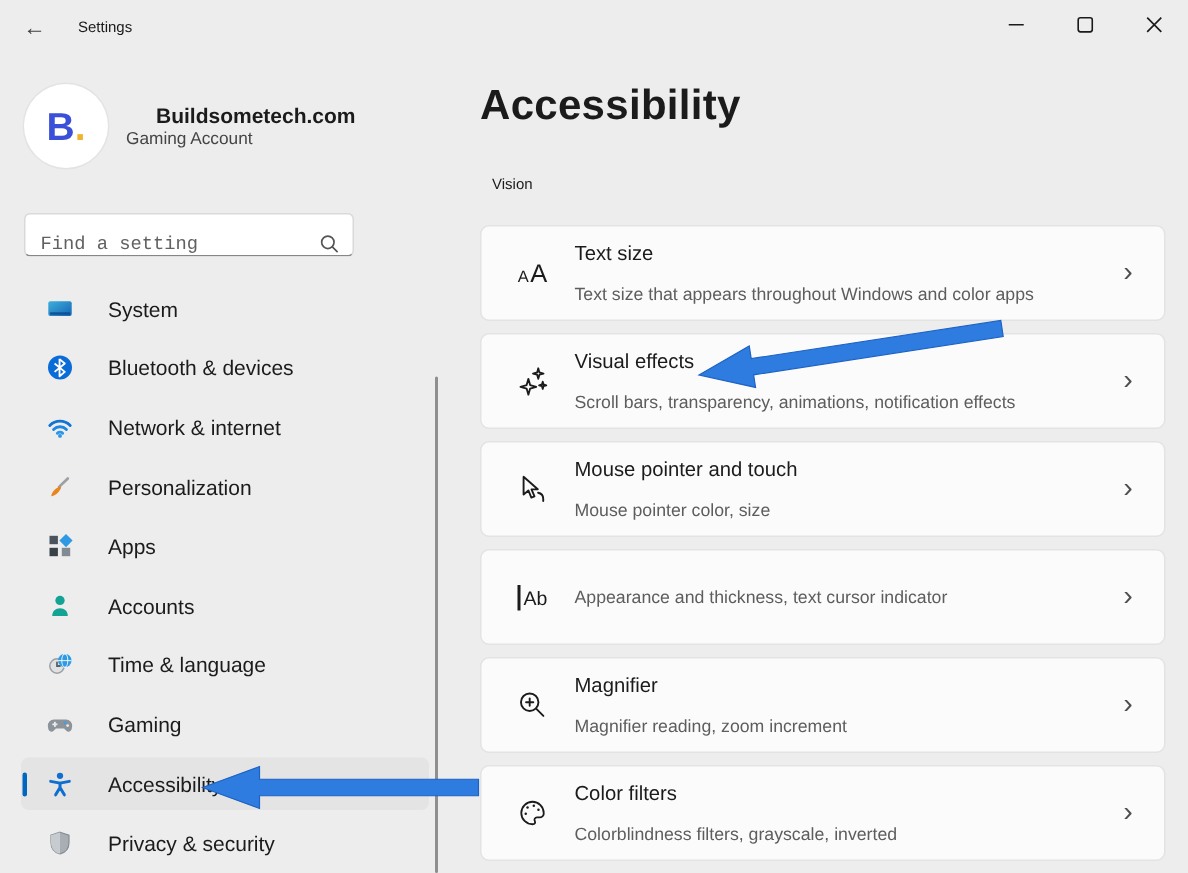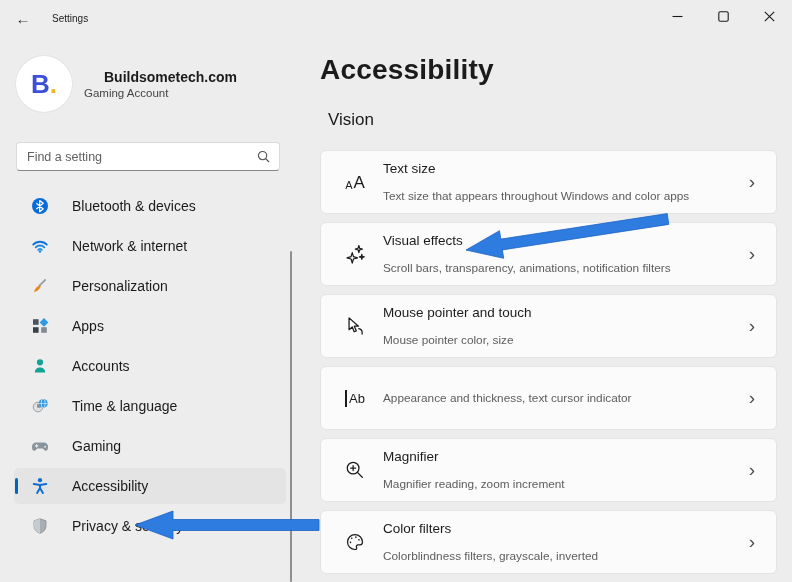--- a/index.html
+++ b/index.html
@@ -35,43 +35,43 @@
   
   .sidebar{position:absolute;top:36px;left:0;width:300px;bottom:0;}
   .account{position:absolute;top:20px;left:16px;display:flex;align-items:center;}
   .avatar{width:56px;height:56px;border-radius:50%;background:#ffffff;display:flex;align-items:center;justify-content:center;
     font-weight:bold;font-size:26px;color:#3a50d9;box-shadow:0 0 0 1px rgba(0,0,0,0.04);}
   .avatar .dot{color:#f0b32c;}
   .account-text{margin-left:12px;display:flex;flex-direction:column;gap:2px;}
   .account-name{font-size:14px;font-weight:bold;color:var(--text-primary);padding-left:20px;}
   .account-type{font-size:11.5px;color:#454545;}
 
-  .searchbox{position:absolute;top:106px;left:16px;width:264px;height:29px;background:#ffffff;
+  .searchbox{position:absolute;top:106px;left:16px;width:220px;height:29px;background:#ffffff;
     border:1px solid #d9d9d9;border-bottom-color:#868686;border-radius:4px;
-    display:flex;align-items:center;padding:0 8px 0 10px;}
+    display:flex;align-items:flex-end;padding:0 8px 0 10px;font-family:Liberation Mono, monospace;}
   .searchbox input{flex:1;border:none;outline:none;background:transparent;font-size:12.5px;
     font-family:inherit;color:var(--text-primary);}
   .searchbox input::placeholder{color:#616161;}
   .search-icon{display:flex;align-items:center;}
 
   .nav{position:absolute;top:150px;left:0;width:288px;bottom:0;display:flex;flex-direction:column;}
   .nav-item{position:relative;height:36px;margin:2px 0 2px 14px;width:272px;border-radius:5px;
     display:flex;align-items:center;cursor:pointer;}
   .nav-item.selected{background:var(--selected-bg);}
   .nav-item.selected::before{content:"";position:absolute;left:1px;top:10px;width:3px;height:16px;
     border-radius:2px;background:var(--accent);}
   .nav-icon{width:20px;height:20px;margin-left:16px;display:flex;align-items:center;justify-content:center;}
   .nav-label{margin-left:22px;font-size:14px;color:var(--text-primary);white-space:nowrap;}
 
   .side-scrollbar{position:absolute;left:290px;top:215px;width:2px;bottom:0;background:var(--scrollbar);border-radius:2px;}
 
   
   .main{position:absolute;top:36px;left:300px;right:0;bottom:0;}
   .page-title{position:absolute;top:18px;left:20px;font-size:28px;font-weight:bold;color:var(--text-primary);letter-spacing:0.2px;}
-  .section-label{position:absolute;top:74px;left:28px;font-size:17px;color:var(--text-primary);}
+  .section-label{position:absolute;top:82px;left:28px;font-size:10px;color:var(--text-primary);}
   .cards{position:absolute;top:114px;left:20px;width:457px;display:flex;flex-direction:column;gap:8px;}
   .card{height:64px;background:var(--card-bg);border:1px solid var(--card-border);border-radius:6px;
     display:flex;align-items:center;cursor:pointer;}
   .card-icon{width:26px;height:26px;margin-left:21px;display:flex;align-items:center;justify-content:center;flex-shrink:0;}
   .card-text{margin-left:15px;display:flex;flex-direction:column;gap:13px;flex:1;min-width:0;}
   .card-title{font-size:13.5px;color:var(--text-primary);}
   .card-sub{font-size:11.8px;color:var(--text-secondary);white-space:nowrap;}
   .chevron{width:40px;text-align:center;font-size:19px;color:#4f4f4f;flex-shrink:0;margin-right:4px;}
   .chevron::before{content:"\203A";}
 
@@ -137,20 +137,35 @@
       <input type="text" placeholder="Find a setting" style="">
       <span class="search-icon">
         <svg width="15" height="15" viewBox="0 0 16 16">
             <circle cx="7" cy="7" r="4.4" fill="none" stroke="#545454" stroke-width="1.2"></circle>
             <line x1="10.4" y1="10.4" x2="13.6" y2="13.6" stroke="#545454" stroke-width="1.2" stroke-linecap="round"></line>
           </svg>
       </span>
     </div>
 
     <div class="nav" id="nav-list">
+  <div class="nav-item">
+    <span class="nav-icon">
+            <svg width="20" height="20" viewBox="0 0 20 20">
+              <defs>
+                <linearGradient id="gsys" x1="0" y1="0" x2="1" y2="1">
+                  <stop offset="0" stop-color="#3fb0dc"></stop>
+                  <stop offset="1" stop-color="#1464b4"></stop>
+                </linearGradient>
+              </defs>
+              <rect x="2.2" y="4.8" width="15.6" height="9.8" rx="1.3" fill="url(#gsys)"></rect>
+              <rect x="3.4" y="12.2" width="13.2" height="1.6" fill="#0d4a8f" opacity="0.9"></rect>
+            </svg>
+          </span>
+    <span class="nav-label">System</span>
+  </div>
 
   <div class="nav-item">
     <span class="nav-icon">
             <svg width="20" height="20" viewBox="0 0 20 20">
               <circle cx="10" cy="10" r="8" fill="#0a6cd6"></circle>
               <path d="M9.7 4.2 v11.6 l3.5-2.9 -6.8-5.6 m0 5.6 l6.8-5.6 -3.5-2.9" fill="none" stroke="#ffffff" stroke-width="1.25" stroke-linejoin="round"></path>
             </svg>
           </span>
     <span class="nav-label">Bluetooth &amp; devices</span>
   </div>
@@ -272,21 +287,21 @@
             <svg width="22" height="22" viewBox="0 0 20 20">
               <g fill="none" stroke="#1b1b1b" stroke-width="1.1" stroke-linejoin="round">
                 <polygon points="7.5,8.7 8.56,12.44 12.3,13.5 8.56,14.56 7.5,18.3 6.44,14.56 2.7,13.5 6.44,12.44"></polygon>
                 <polygon points="13.5,2.3 14.2,4.8 16.7,5.5 14.2,6.2 13.5,8.7 12.8,6.2 10.3,5.5 12.8,4.8"></polygon>
                 <polygon points="16.2,10.4 16.68,12.12 18.4,12.6 16.68,13.08 16.2,14.8 15.72,13.08 14,12.6 15.72,12.12"></polygon>
               </g>
             </svg>
           </span>
     <span class="card-text">
       <span class="card-title">Visual effects</span>
-      <span class="card-sub">Scroll bars, transparency, animations, notification filters</span>
+      <span class="card-sub">Scroll bars, transparency, animations, notification effects</span>
     </span>
     <span class="chevron"></span>
   </div>
 
   <div class="card">
     <span class="card-icon">
             <svg width="22" height="22" viewBox="0 0 20 20">
               <g fill="none" stroke="#1b1b1b" stroke-width="1.15" stroke-linejoin="round" stroke-linecap="round">
                 <path d="M4.6 2.6 L4.6 13.4 L7.5 10.9 L9.3 15.2 L11.2 14.4 L9.4 10.2 L13.2 10.2 Z"></path>
                 <path d="M13.4 12.3 c2 .4 3.1 1.7 3.1 3.6 v1.4"></path>

